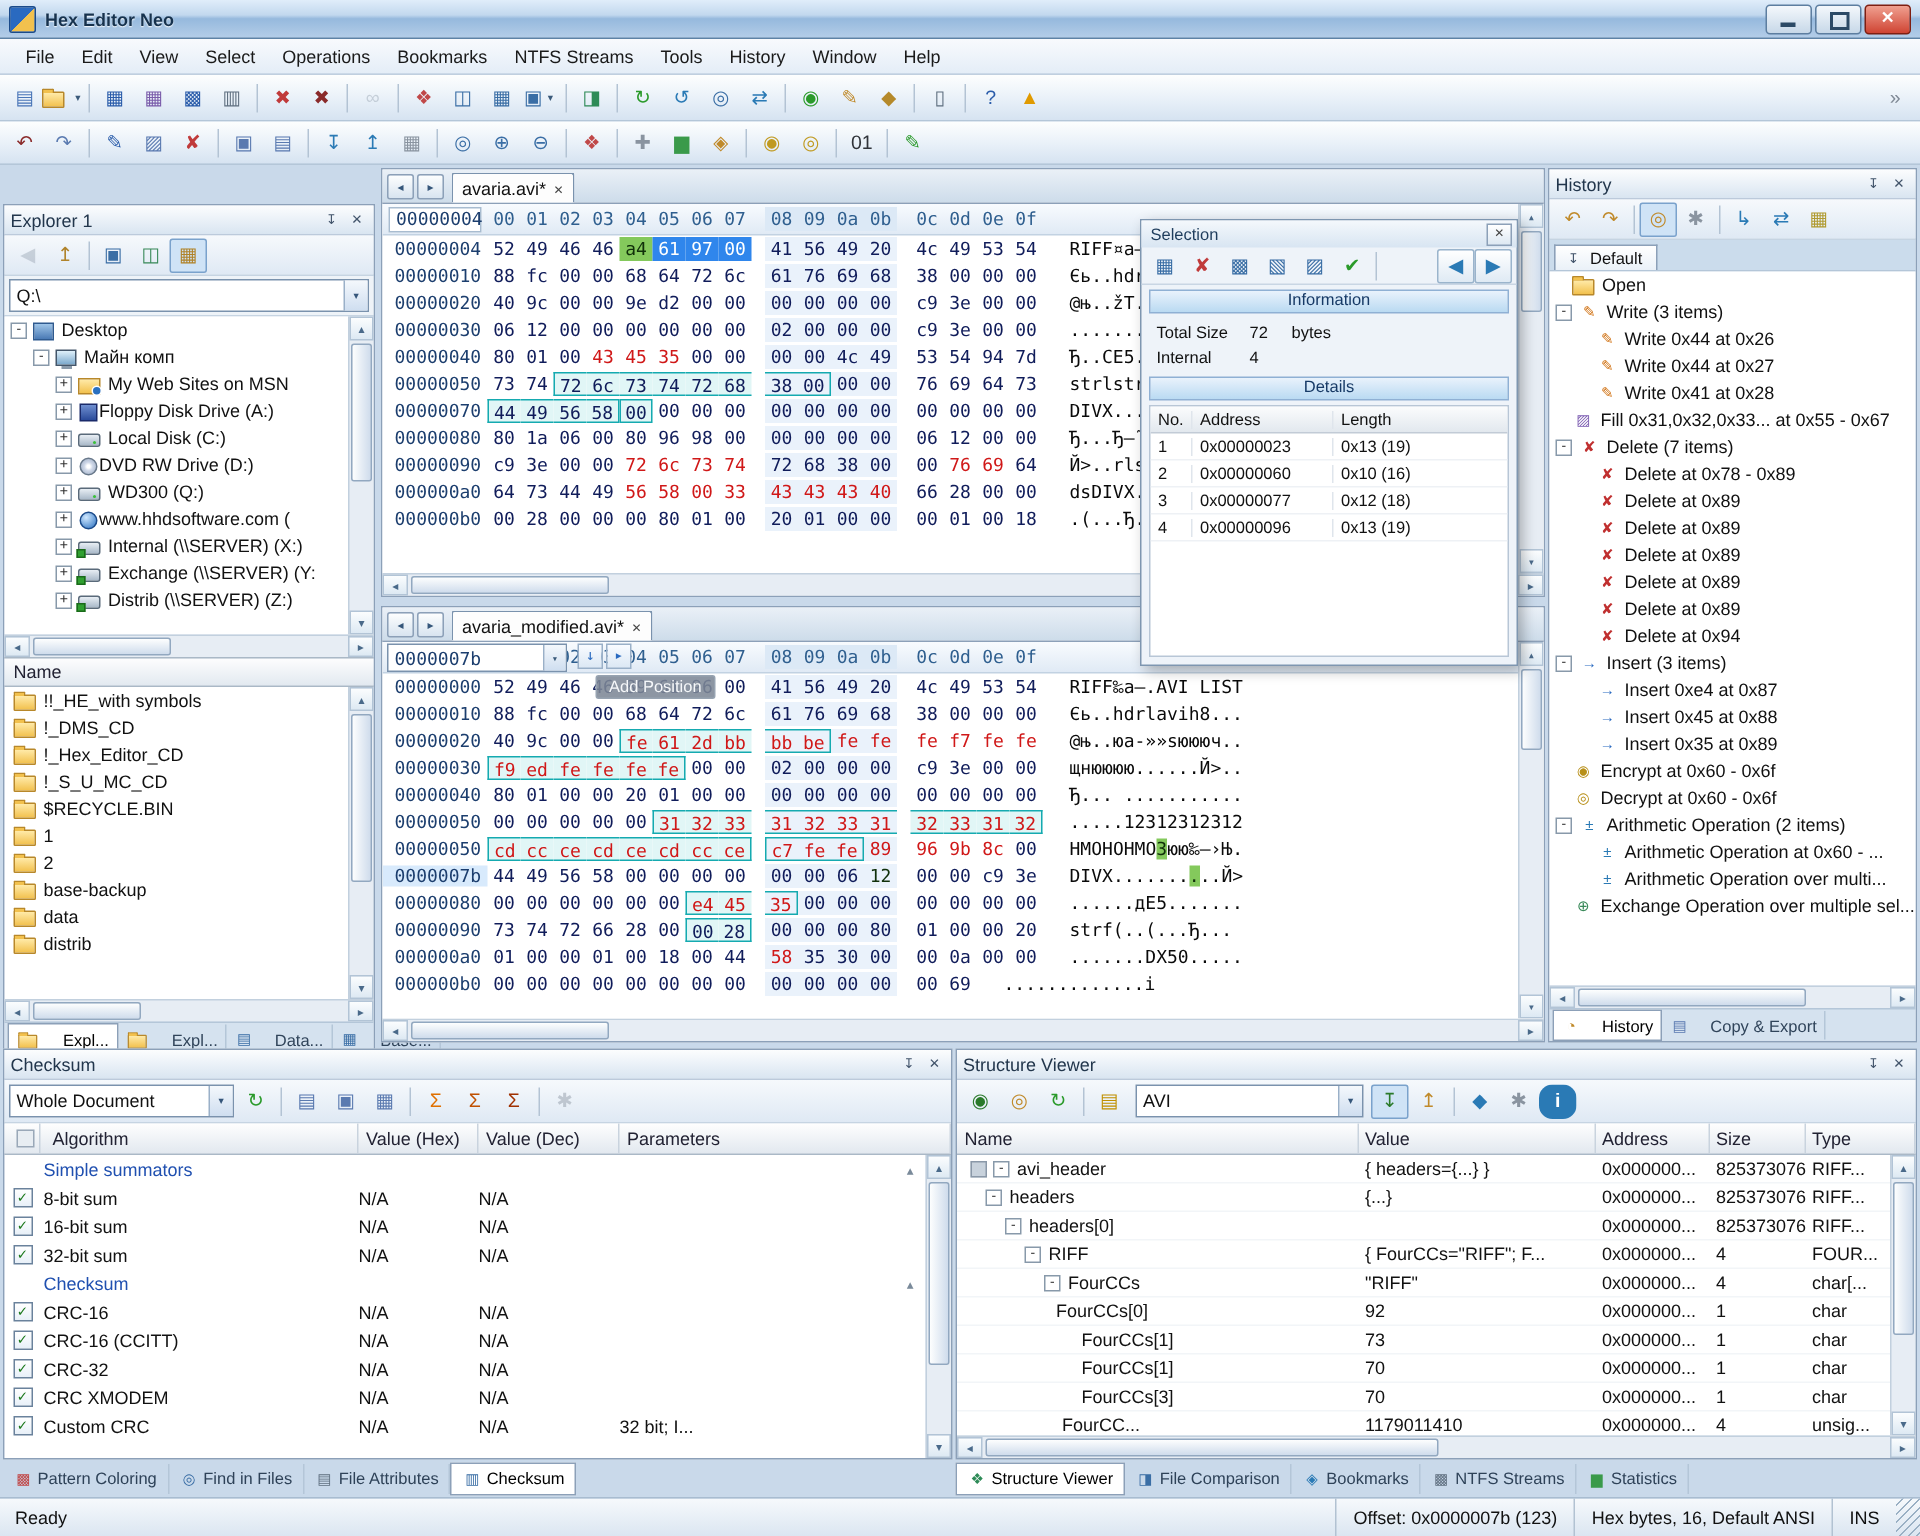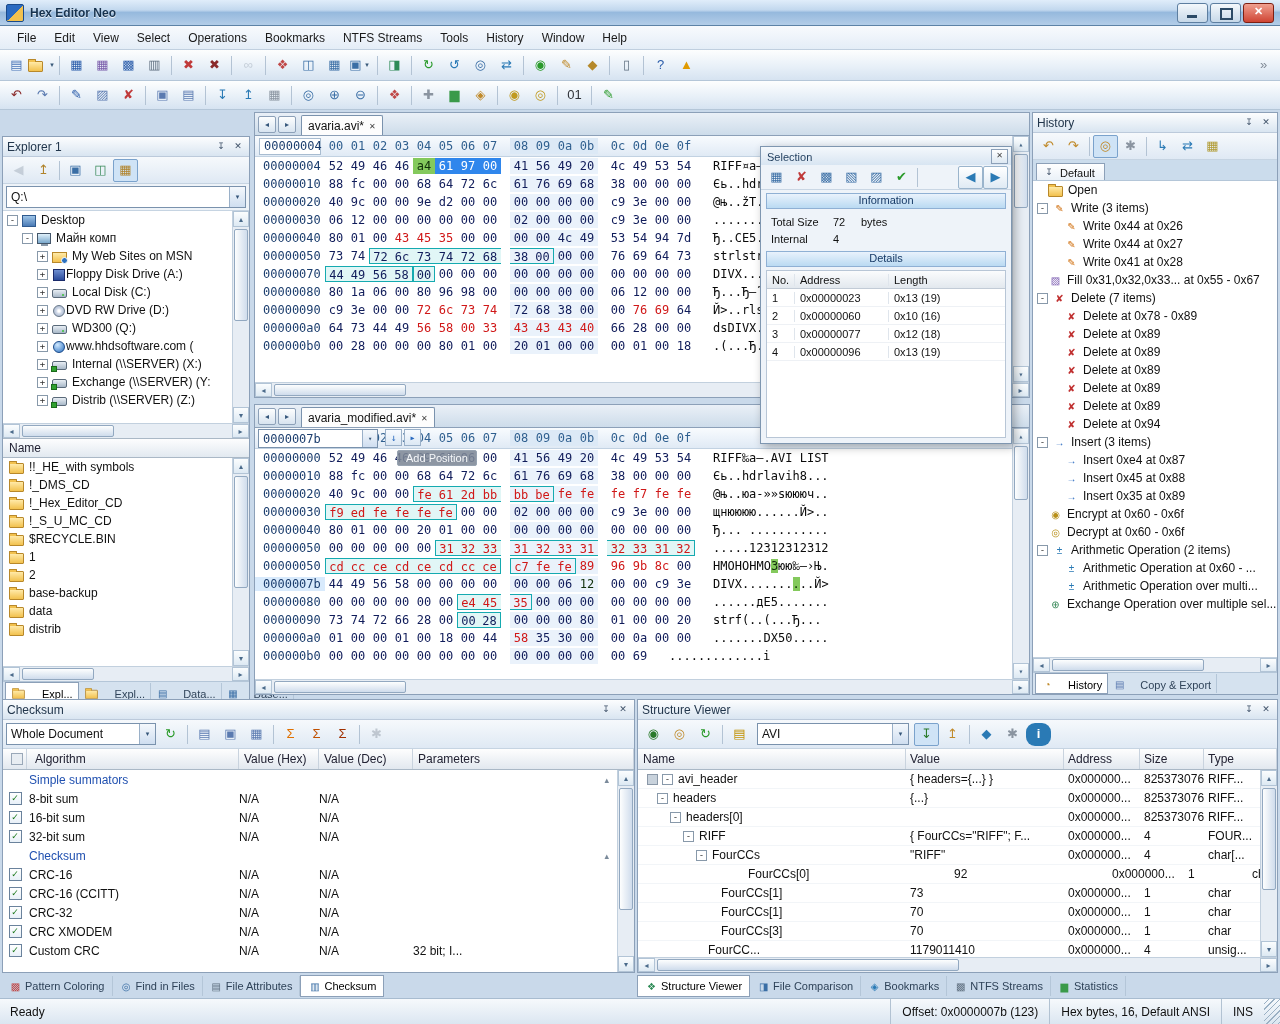--- a/index.html
+++ b/index.html
@@ -1609,21 +1609,21 @@
             <span class="stname" style="padding-left: 58px;">
               <span class="xp">-</span>
               <span class="tlab">FourCCs</span>
             </span>
             <span class="stval">"RIFF"</span>
             <span class="staddr">0x000000...</span>
             <span class="stsize">4</span>
             <span class="sttype">char[...</span>
           </div>
           <div class="strow">
-            <span class="stname" style="padding-left: 54px; margin-left: 44px;">
+            <span class="stname" style="padding-left: 54px;">
               <span class="xsp"></span>
               <span class="tlab">FourCCs[0]</span>
             </span>
             <span class="stval">92</span>
             <span class="staddr">0x000000...</span>
             <span class="stsize">1</span>
             <span class="sttype">char</span>
           </div>
           <div class="strow">
             <span class="stname" style="padding-left: 71px;">

